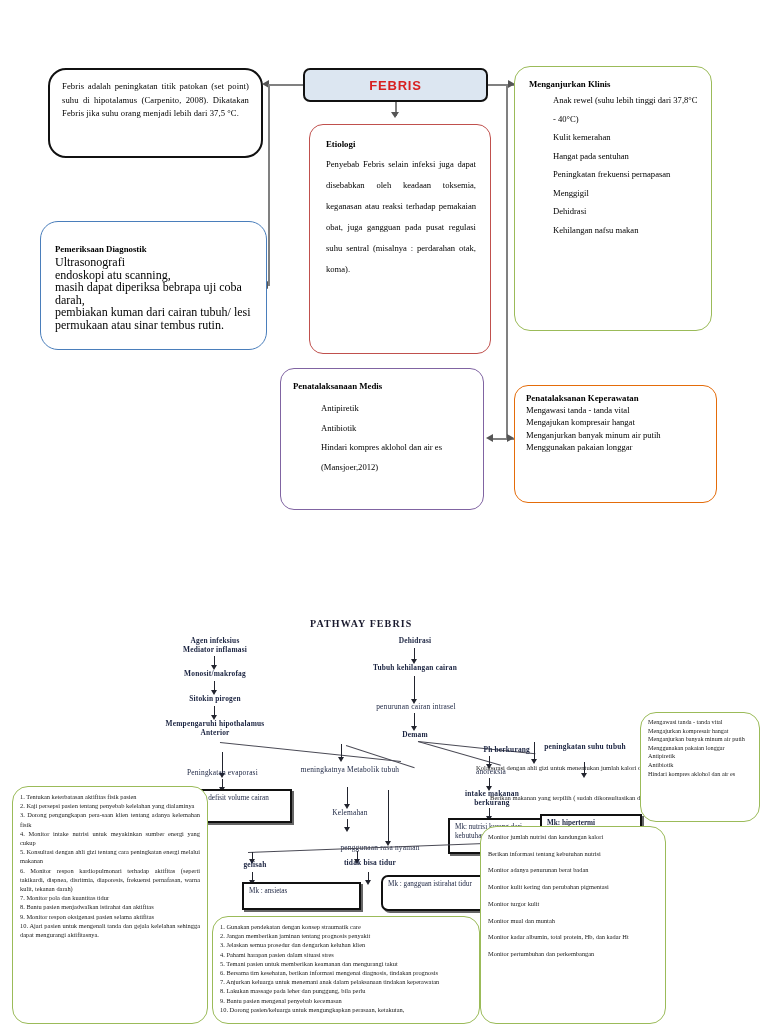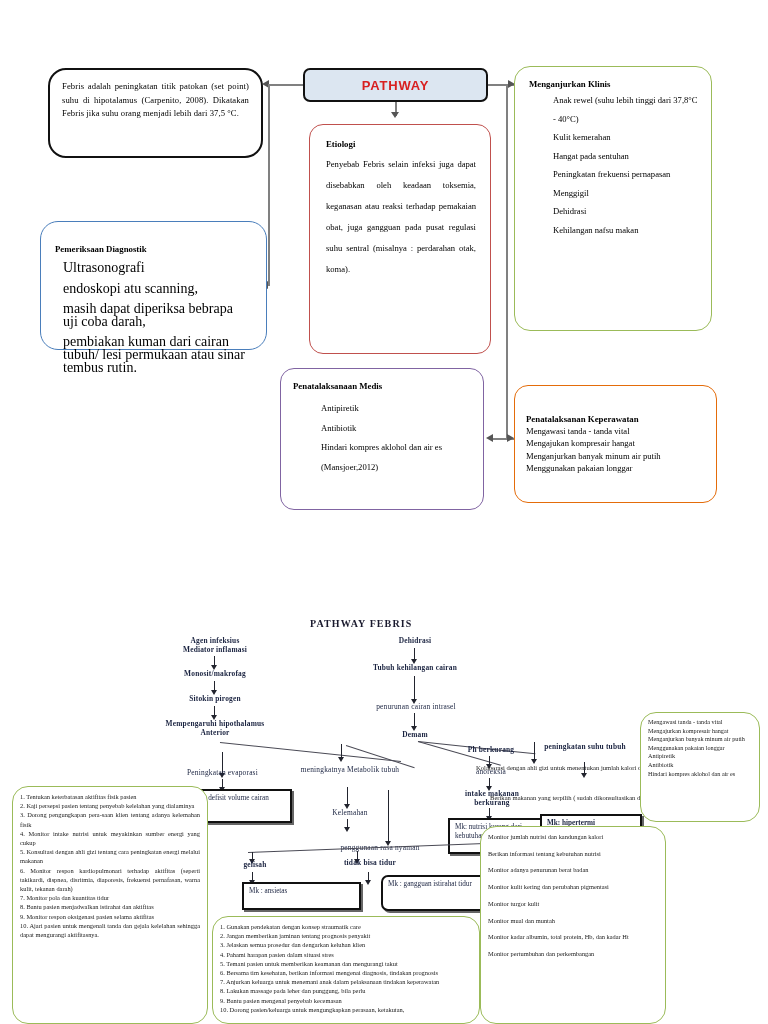--- a/index.html
+++ b/index.html
@@ -116,22 +116,22 @@
     border: 1.8px solid #4a7ebb;
     border-radius: 18px;
     padding: 22px 12px 6px 14px;
   }
   .box-diagnostik h4 {
     margin: 0 0 2px 0;
     font-size: 8.8px;
     font-weight: bold;
   }
   .box-diagnostik p {
-    margin: 8px;
-    font-size: 14px;
+    margin: 0;
+    font-size: 12px;
     line-height: 12.6px;
   }
 
   .box-medis {
     left: 280px; top: 368px;
     width: 204px; height: 142px;
     border: 1.7px solid #8064a2;
     border-radius: 14px;
     padding: 12px 10px 6px 12px;
   }
@@ -147,21 +147,21 @@
   .box-medis li {
     font-size: 8.6px;
     line-height: 19.5px;
   }
 
   .box-keperawatan {
     left: 514px; top: 385px;
     width: 203px; height: 118px;
     border: 1.7px solid #e46c0a;
     border-radius: 14px;
-    padding: 28px 8px 6px 11px;
+    padding: 7px 8px 6px 11px;
   }
   .box-keperawatan h4 {
     margin: 0 0 1px 0;
     font-size: 8.8px;
     font-weight: bold;
   }
   .box-keperawatan div.ln {
     font-size: 8.6px;
     line-height: 12.4px;
   }
@@ -305,21 +305,21 @@
   <div class="conn h" style="left:492px; top:438px; width:14px;"></div>
   <div class="arrow left" style="left:486px; top:434px;"></div>
   <div class="conn h" style="left:506px; top:438px; width:8px;"></div>
   <div class="arrow right" style="left:507px; top:434px;"></div>
 
   <div class="node box-definition">
     <p>Febris adalah peningkatan titik patokan (set point) suhu di hipotalamus (Carpenito, 2008). Dikatakan Febris jika suhu orang menjadi lebih dari 37,5 °C.</p>
   </div>
 
   <div class="node box-febris">
-    <span class="ttl">PATHWAY</span>
+    <span class="ttl">FEBRIS</span>
   </div>
 
   <div class="node box-etiologi">
     <h4>Etiologi</h4>
     <p>Penyebab Febris selain infeksi juga dapat disebabkan oleh keadaan toksemia, keganasan atau reaksi terhadap pemakaian obat, juga gangguan pada pusat regulasi suhu sentral (misalnya : perdarahan otak, koma).</p>
   </div>
 
   <div class="node box-manifestasi">
     <h4>Menganjurkan Klinis</h4>
     <ul>
@@ -390,21 +390,21 @@
 
   <div class="pw" style="left:150px; top:768px; width:145px;">Peningkatan evaporasi</div>
   <div class="pw-arrow" style="left:222px; top:779px; height:9px;"></div>
   <div class="mk-box" style="left:168px; top:789px; width:110px; height:24px;">Mk: resiko defisit volume cairan</div>
 
   <div class="pw" style="left:295px; top:765px; width:110px;">meningkatnya Metabolik tubuh</div>
   <div class="pw-arrow" style="left:347px; top:787px; height:18px;"></div>
   <div class="pw" style="left:300px; top:808px; width:100px;">Kelemahan</div>
   <div class="pw-arrow" style="left:347px; top:819px; height:9px;"></div>
 
-  <div class="pw b" style="left:452px; top:745px; width:78px;">Ph berkurang</div>
+  <div class="pw b" style="left:452px; top:745px; width:78px;text-align:right;">Ph berkurang</div>
   <div class="pw-arrow" style="left:489px; top:756px; height:9px;"></div>
   <div class="pw" style="left:455px; top:767px; width:72px;">anoreksia</div>
   <div class="pw-arrow" style="left:489px; top:778px; height:9px;"></div>
   <div class="pw" style="left:452px; top:789px; width:80px;font-weight:bold;">intake makanan berkurang</div>
   <div class="pw-arrow" style="left:489px; top:808px; height:9px;"></div>
   <div class="mk-box" style="left:448px; top:818px; width:88px; height:26px;">Mk: nutrisi kurang dari kebutuhan</div>
 
   <div class="pw b" style="left:540px; top:742px; width:90px;">peningkatan suhu tubuh</div>
   <div class="pw-arrow" style="left:584px; top:762px; height:12px;"></div>
   <div class="mk-box" style="left:540px; top:814px; width:88px; height:22px;font-weight:bold;">Mk: hipertermi</div>

